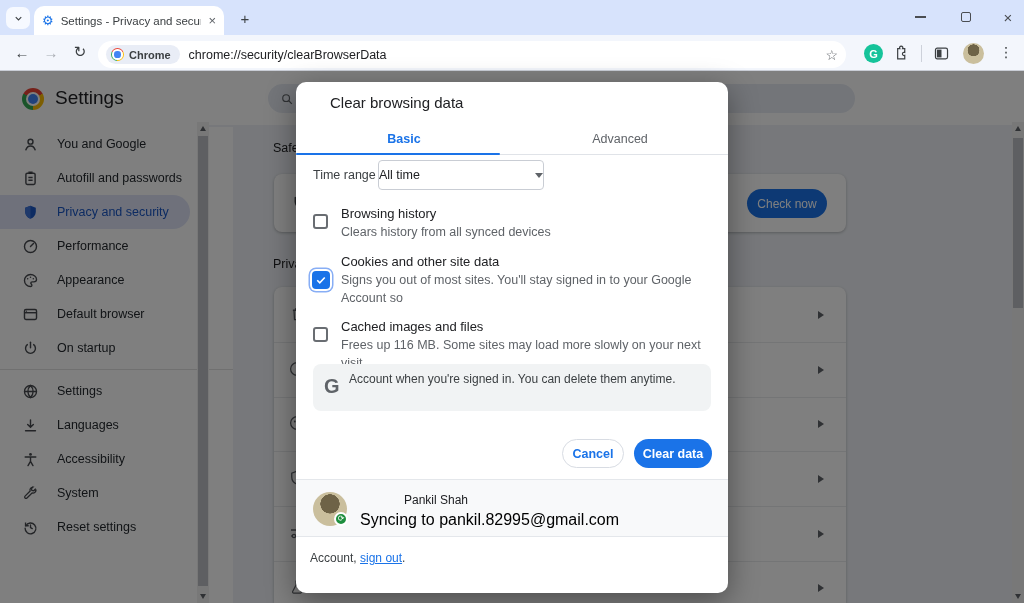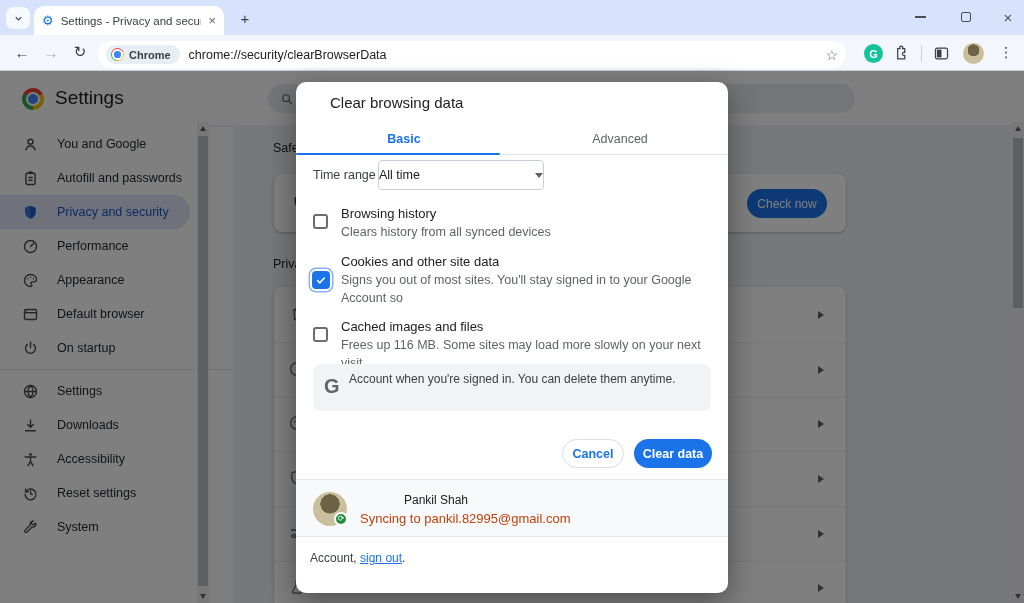--- a/index.html
+++ b/index.html
@@ -249,42 +249,42 @@
           <circle cx="12" cy="12" r="8.5" stroke="#46494e" stroke-width="1.9" fill="none"></circle>
           <path d="M3.5 12h17M12 3.5c2.4 2.3 3.7 5.2 3.7 8.5s-1.3 6.2-3.7 8.5c-2.4-2.3-3.7-5.2-3.7-8.5s1.3-6.2 3.7-8.5z" stroke="#46494e" stroke-width="1.9" fill="none"></path>
         </svg>
       <span>Settings</span>
     </div>
     <div class="nav-item">
       <svg width="17" height="17" viewBox="0 0 24 24">
           <path d="M12 4v10M8 10.5l4 4 4-4" stroke="#46494e" stroke-width="2" fill="none" stroke-linecap="round"></path>
           <path d="M5 19.5h14" stroke="#46494e" stroke-width="2" stroke-linecap="round"></path>
         </svg>
-      <span>Downloads</span>
+      <span>Languages</span>
     </div>
     <div class="nav-item">
       <svg width="17" height="17" viewBox="0 0 24 24">
           <circle cx="12" cy="4.8" r="2" fill="#46494e"></circle>
           <path d="M4.5 8.5h15M12 8.5v6M12 14.5l-3.5 6M12 14.5l3.5 6" stroke="#46494e" stroke-width="2" fill="none" stroke-linecap="round"></path>
         </svg>
       <span>Accessibility</span>
+    </div>
+    <div class="nav-item">
+      <svg width="17" height="17" viewBox="0 0 24 24">
+          <path d="M19.8 7.2a4.2 4.2 0 0 1-5.6 4L7 18.4a1.9 1.9 0 1 1-2.7-2.7l7.2-7.2a4.2 4.2 0 0 1 4-5.6l-2.1 2.1.5 2.6 2.6.5 2.1-2.1c.1.4.2.8.2 1.2z" stroke="#46494e" stroke-width="1.8" fill="none"></path>
+        </svg>
+      <span>System</span>
     </div>
     <div class="nav-item">
       <svg width="17" height="17" viewBox="0 0 24 24">
           <path d="M5 5v4.5h4.5" stroke="#46494e" stroke-width="1.9" fill="none"></path>
           <path d="M5.4 9.5A7.6 7.6 0 1 1 4.4 13" stroke="#46494e" stroke-width="1.9" fill="none" stroke-linecap="round"></path>
           <path d="M12 8.5V12l2.5 1.5" stroke="#46494e" stroke-width="1.9" fill="none" stroke-linecap="round"></path>
         </svg>
       <span>Reset settings</span>
-    </div>
-    <div class="nav-item">
-      <svg width="17" height="17" viewBox="0 0 24 24">
-          <path d="M19.8 7.2a4.2 4.2 0 0 1-5.6 4L7 18.4a1.9 1.9 0 1 1-2.7-2.7l7.2-7.2a4.2 4.2 0 0 1 4-5.6l-2.1 2.1.5 2.6 2.6.5 2.1-2.1c.1.4.2.8.2 1.2z" stroke="#46494e" stroke-width="1.8" fill="none"></path>
-        </svg>
-      <span>System</span>
     </div>
   </div>
 
   <div class="abs sb" style="left:197px;top:122px;width:12px;height:481px;">
     <div class="ar up" style="top:4px;"></div>
     <div class="thumb" style="top:14px;height:450px;"></div>
     <div class="ar dn" style="bottom:4px;"></div>
   </div>
 
   <div class="abs sb" style="left:1012px;top:122px;width:12px;height:481px;">
@@ -339,21 +339,21 @@
     </div>
 
     <div class="abs" id="cancel">Cancel</div>
     <div class="abs btn-blue" id="cleardata">Clear data</div>
 
     <div class="abs" id="account">
       <div class="abs avatar" style="left:17px;top:12px;width:34px;height:34px;">
         <div id="badge">⟳</div>
       </div>
       <div class="abs" style="left:64px;top:13px;font-size:12px;color:#202124;margin-left:44px;">Pankil Shah</div>
-      <div class="abs" style="left:64px;top:31px;font-size:13px;color:#c2410c;">Syncing to pankil.82995@gmail.com</div>
+      <div class="abs" style="left:64px;top:31px;font-size:16px;color:#000000;">Syncing to pankil.82995@gmail.com</div>
     </div>
 
     <div class="abs" id="signout-sec">
       <div><span>Account, </span><a class="lnk">sign out</a><span>.</span></div>
     </div>
   </div>
 
 </div>
 
 </body></html>

